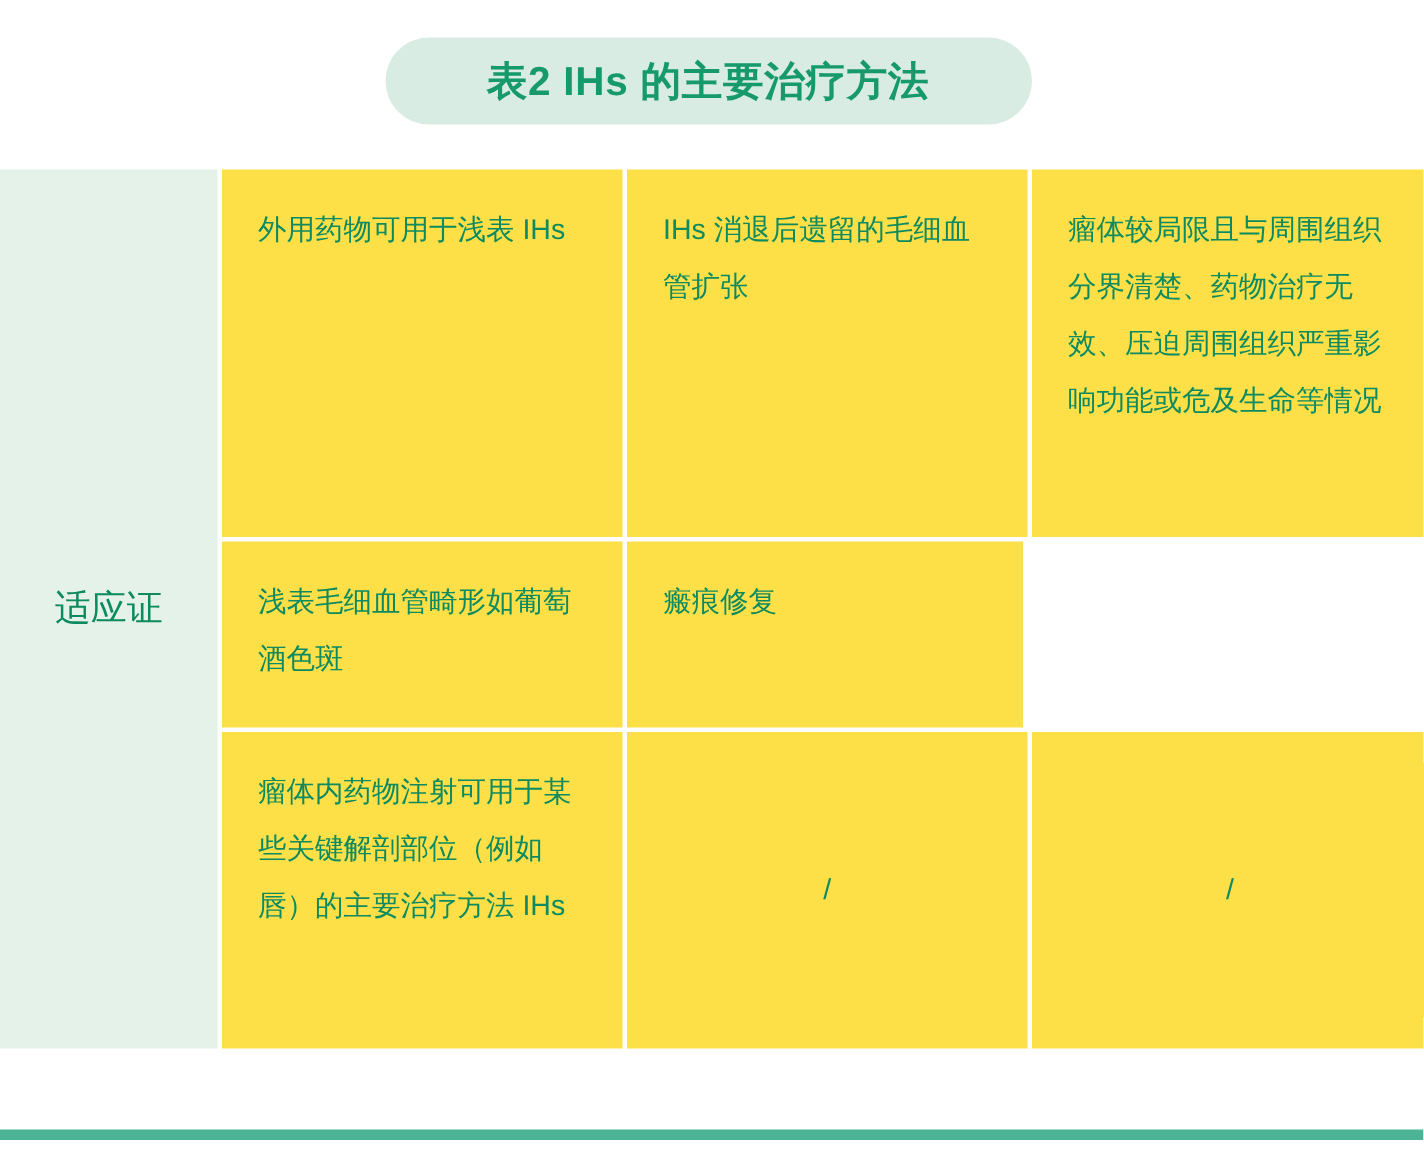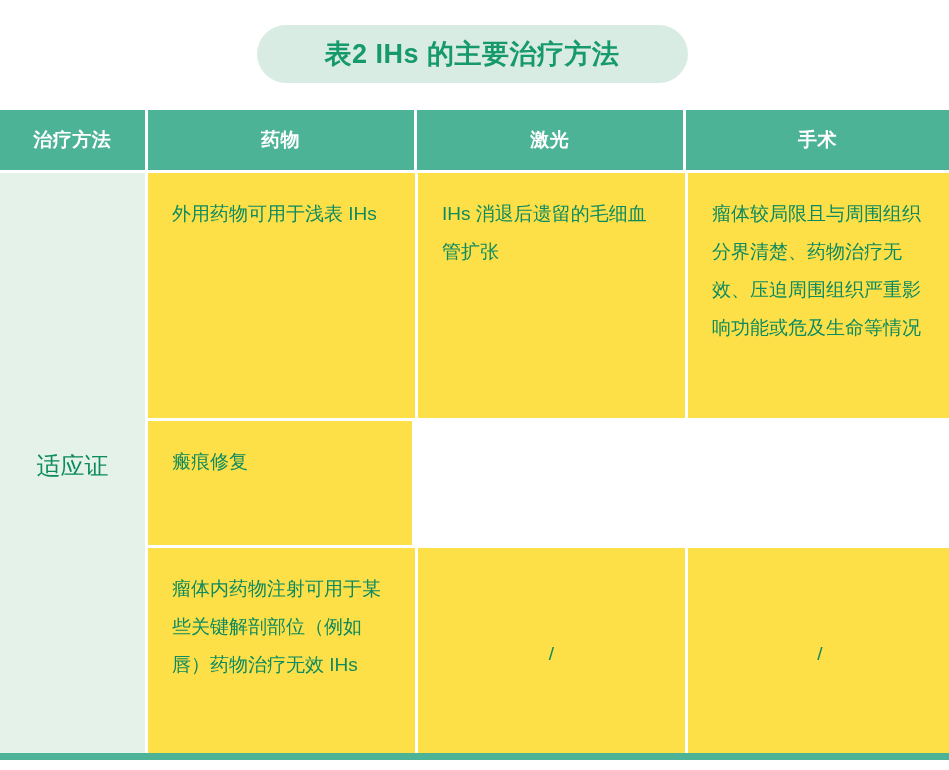--- a/index.html
+++ b/index.html
@@ -148,47 +148,42 @@
 <body>
 
 <div class="title-wrap">
   <div class="title-pill">
     <span class="title-text">表2 IHs 的主要治疗方法</span>
   </div>
 </div>
 
 <div class="table">
 
-  <div class="thead">
-    <div class="th c0">治疗方法</div>
-    <div class="th c1">药物</div>
-    <div class="th c2">激光</div>
-    <div class="th c3">手术</div>
-  </div>
 
   <div class="tbody">
 
     <div class="label-col">
       <span class="label-text">适应证</span>
     </div>
 
     <div class="rows-area">
 
       <div class="row r0">
         <div class="td c1">外用药物可用于浅表 IHs</div>
         <div class="td c2">IHs 消退后遗留的毛细血管扩张</div>
         <div class="td c3">瘤体较局限且与周围组织分界清楚、药物治疗无效、压迫周围组织严重影响功能或危及生命等情况</div>
       </div>
 
       <div class="row r1">
+        <div class="td c2">浅表毛细血管畸形如葡萄酒色斑</div>
         <div class="td c3">瘢痕修复</div>
       </div>
 
       <div class="row r2">
-        <div class="td c1">瘤体内药物注射可用于某些关键解剖部位（例如唇）药物治疗无效 IHs</div>
+        <div class="td c1">瘤体内药物注射可用于某些关键解剖部位（例如唇）的主要治疗方法 IHs</div>
         <div class="td c2 slash">/</div>
         <div class="td c3 slash">/</div>
       </div>
 
     </div>
   </div>
 </div>
 
 <div class="bottom-rule"></div>
 

